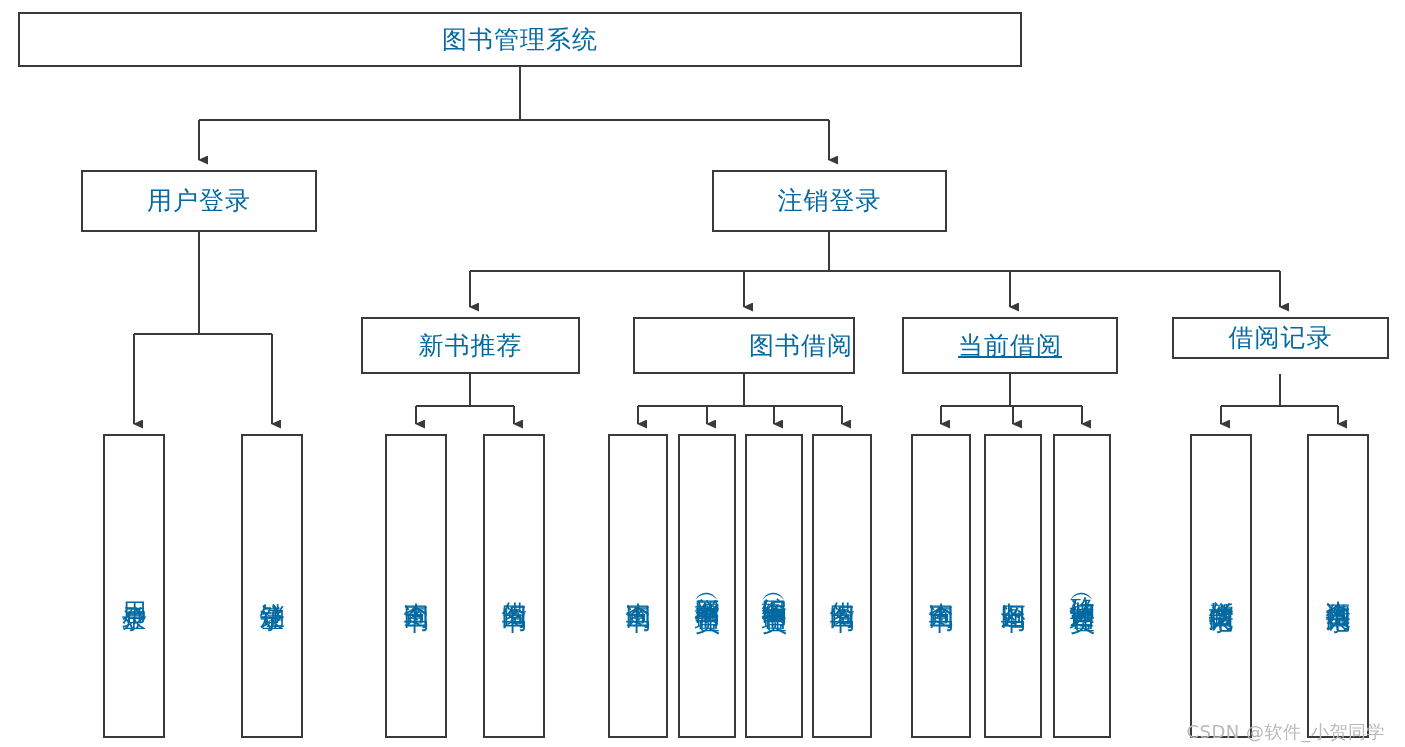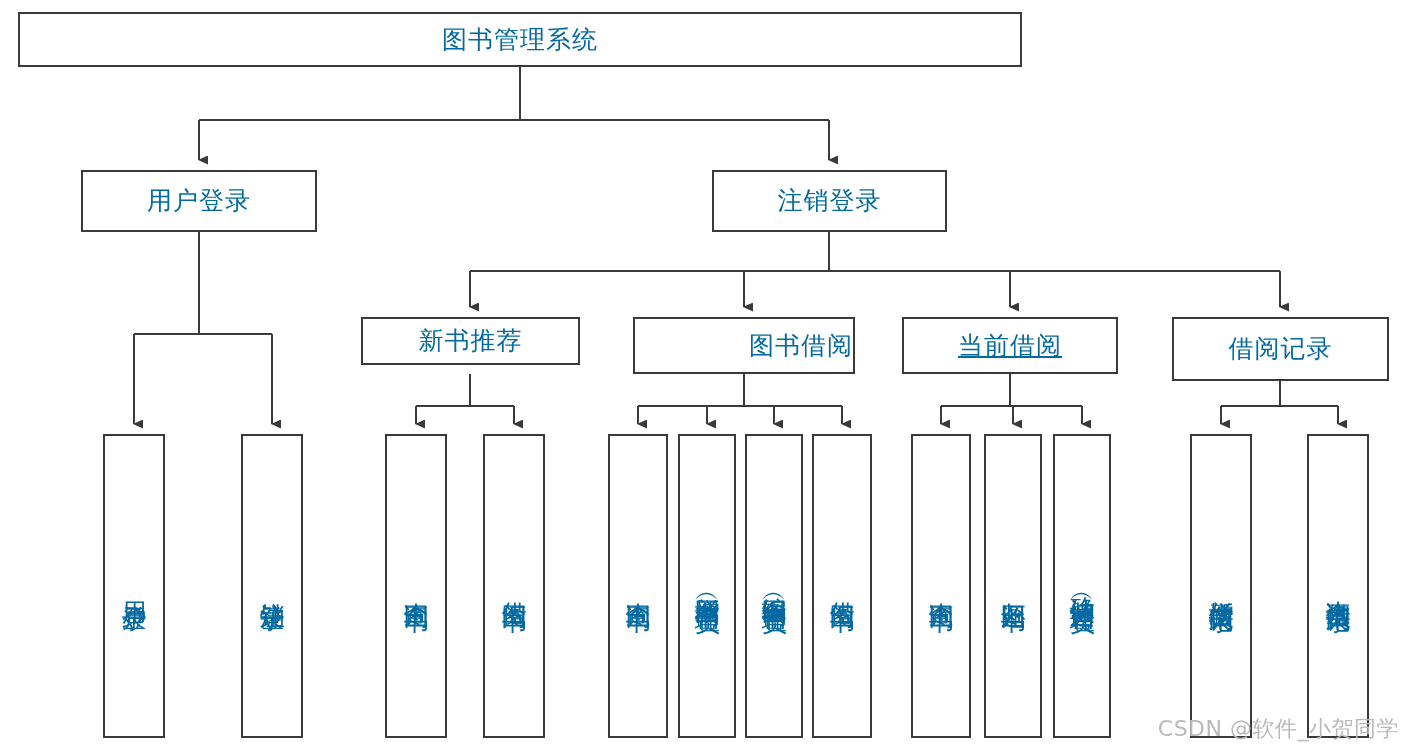--- a/index.html
+++ b/index.html
@@ -51,23 +51,23 @@
     padding: 6px 0;
     text-align: center;
   }
   .node.vert > span {
     writing-mode: vertical-rl;
     text-orientation: upright;
     display: block;
   }
   #watermark {
     position: absolute;
-    right: 6px;
+    right: 20px;
     bottom: 3px;
-    font-size: 22px;
+    font-size: 18px;
     color: #b9b9b9;
     letter-spacing: 0.5px;
     white-space: nowrap;
     font-family: "DejaVu Sans", "Liberation Sans", sans-serif;
   }
 </style>
 </head>
 <body>
 
 <div id="canvas">
@@ -118,30 +118,30 @@
   <div id="nodes">
       <div class="node horiz" style="left: 18px; top: 12px; width: 1004px; height: 55px;">
         <span>图书管理系统</span>
       </div>
       <div class="node horiz" style="left: 81px; top: 170px; width: 236px; height: 62px;">
         <span>用户登录</span>
       </div>
       <div class="node horiz" style="left: 712px; top: 170px; width: 235px; height: 62px;">
         <span>注销登录</span>
       </div>
-      <div class="node horiz" style="left: 361px; top: 317px; width: 219px; height: 48px; align-items: center;">
+      <div class="node horiz" style="left: 361px; top: 317px; width: 219px; height: 57px; align-items: center;">
         <span>新书推荐</span>
       </div>
       <div class="node horiz" style="left: 633px; top: 317px; width: 222px; height: 57px; justify-content: flex-end;">
         <span>图书借阅</span>
       </div>
       <div class="node horiz" style="left: 902px; top: 317px; width: 216px; height: 57px; text-decoration: underline;">
         <span>当前借阅</span>
       </div>
-      <div class="node horiz" style="left: 1172px; top: 317px; width: 217px; height: 64px;">
+      <div class="node horiz" style="left: 1172px; top: 317px; width: 217px; height: 42px;">
         <span>借阅记录</span>
       </div>
       <div class="node vert" style="left: 103px; top: 434px; width: 62px; height: 304px;">
         <span>用户登录</span>
       </div>
       <div class="node vert" style="left: 241px; top: 434px; width: 62px; height: 304px;">
         <span>注销登录</span>
       </div>
       <div class="node vert" style="left: 385px; top: 434px; width: 62px; height: 304px;">
         <span>查询图书</span>

